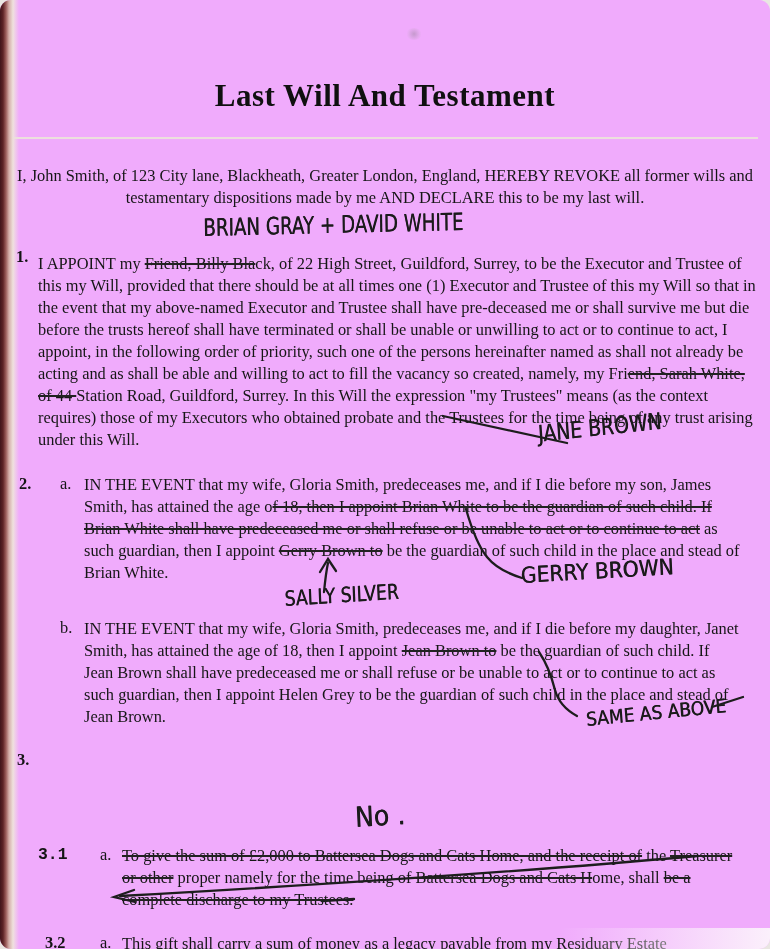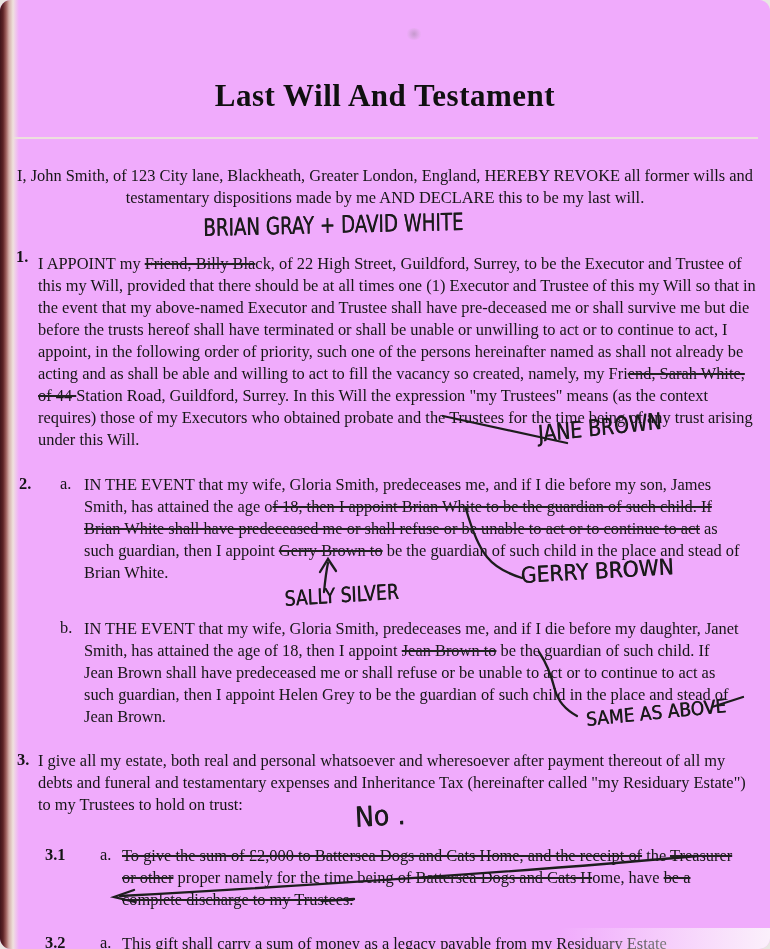--- a/index.html
+++ b/index.html
@@ -27,21 +27,21 @@
   .letter{position:absolute;font-size:16.4px;color:#161616;}
   .c1-num{left:16px;top:247px;}
   .c1-text{left:38px;top:253px;width:720px;}
   .c2-num{left:19px;top:474px;}
   .c2a-letter{left:60px;top:474px;}
   .c2a-text{left:84px;top:474px;width:656px;}
   .c2b-letter{left:60px;top:618px;}
   .c2b-text{left:84px;top:618px;width:656px;}
   .c3-num{left:17px;top:750px;}
   .c3-text{left:38px;top:750px;width:722px;}
-  .c31-num{left:45px;top:845px;}
+  .c31-num{left:38px;top:845px;font-family:Liberation Mono, monospace;}
   .c31-letter{left:100px;top:845px;}
   .c31-text{left:122px;top:845px;width:622px;}
   .c32-num{left:45px;top:933px;}
   .c32-letter{left:100px;top:933px;}
   .c32-text{left:122px;top:933px;width:630px;}
   .struck{text-decoration:line-through;text-decoration-thickness:1.8px;text-decoration-color:#222;}
   .hand{
     position:absolute;font-family:"DejaVu Sans",sans-serif;color:#1b1b1b;
     white-space:nowrap;transform-origin:left top;text-shadow:.6px 0 0 currentColor;
   }
@@ -74,25 +74,24 @@
   <p class="body-text c1-text"><span>I APPOINT my </span><span class="struck">Friend, Billy Bla</span><span>ck, of 22 High Street, Guildford, Surrey, to be the Executor and Trustee of this my Will, provided that there should be at all times one (1) Executor and Trustee of this my Will so that in the event that my above-named Executor and Trustee shall have pre-deceased me or shall survive me but die before the trusts hereof shall have terminated or shall be unable or unwilling to act or to continue to act, I appoint, in the following order of priority, such one of the persons hereinafter named as shall not already be acting and as shall be able and willing to act to fill the vacancy so created, namely, my Fri</span><span class="struck">end, Sarah White, of 44 </span><span>Station Road, Guildford, Surrey. In this Will the expression "my Trustees" means (as the context requires) those of my Executors who obtained probate and the Trustees for the time being of any trust arising under this Will.</span></p>
 
   <div class="num c2-num">2.</div>
   <div class="letter c2a-letter">a.</div>
   <p class="body-text c2a-text"><span>IN THE EVENT that my wife, Gloria Smith, predeceases me, and if I die before my son, James Smith, has attained the age o</span><span class="struck">f 18, then I appoint Brian White to be the guardian of such child. If Brian White shall have predeceased me or shall refuse or be unable to act or to continue to act</span><span> as such guardian, then I appoint </span><span class="struck">Gerry Brown to</span><span> be the guardian of such child in the place and stead of Brian White.</span></p>
 
   <div class="letter c2b-letter">b.</div>
   <p class="body-text c2b-text"><span>IN THE EVENT that my wife, Gloria Smith, predeceases me, and if I die before my daughter, Janet Smith, has attained the age of 18, then I appoint </span><span class="struck">Jean Brown to</span><span> be the guardian of such child. If Jean Brown shall have predeceased me or shall refuse or be unable to act or to continue to act as such guardian, then I appoint Helen Grey to be the guardian of such child in the place and stead of Jean Brown.</span></p>
 
   <div class="num c3-num">3.</div>
-  <p class="body-text c3-text">I give all my estate, both real and personal whatsoever and wheresoever after payment thereout of all my debts and funeral and testamentary expenses and Inheritance Tax (hereinafter called "my Residuary Estate") to my Trustees to hold on trust:</p>
 
   <div class="num c31-num">3.1</div>
   <div class="letter c31-letter">a.</div>
-  <p class="body-text c31-text"><span class="struck">To give the sum of £2,000 to Battersea Dogs and Cats Home, and the receipt of</span><span> the </span><span class="struck">Treasurer or other</span><span> proper namely for the time being of </span><span class="struck">Battersea Dogs and Cats H</span><span>ome, have </span><span class="struck">be a complete discharge to my Trustees.</span></p>
+  <p class="body-text c31-text"><span class="struck">To give the sum of £2,000 to Battersea Dogs and Cats Home, and the receipt of</span><span> the </span><span class="struck">Treasurer or other</span><span> proper namely for the time being of </span><span class="struck">Battersea Dogs and Cats H</span><span>ome, shall </span><span class="struck">be a complete discharge to my Trustees.</span></p>
 
   <div class="num c32-num">3.2</div>
   <div class="letter c32-letter">a.</div>
   <p class="body-text c32-text"><span>This gift shall carry a sum of money as a legacy payable from my Residuary Estate</span></p>
 
   <div class="hand hw-executors">BRIAN GRAY + DAVID WHITE</div>
   <div class="hand hw-jane">JANE BROWN</div>
   <div class="hand hw-sally">SALLY SILVER</div>
   <div class="hand hw-gerry">GERRY BROWN</div>
   <div class="hand hw-same">SAME AS ABOVE</div>

